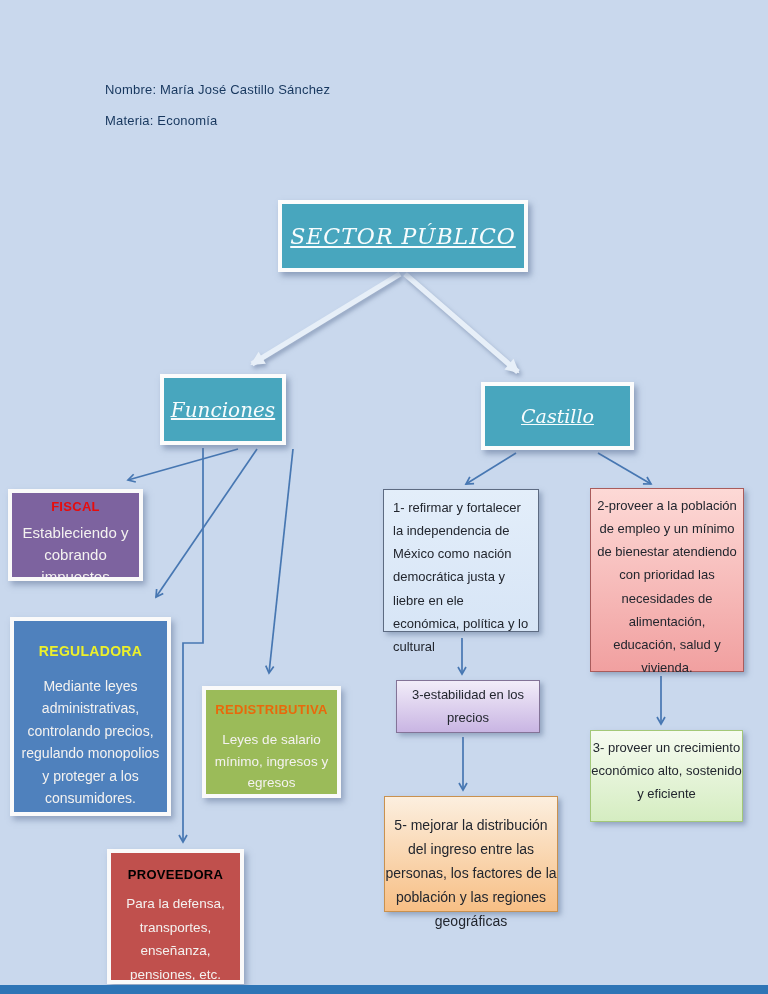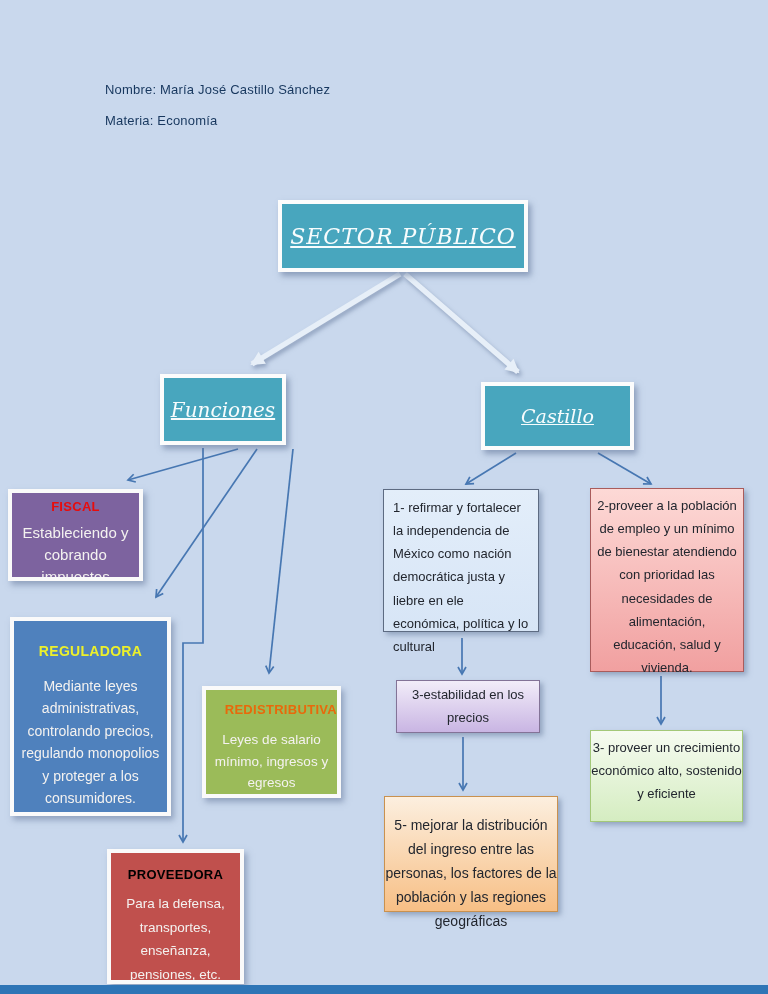--- a/index.html
+++ b/index.html
@@ -29,21 +29,21 @@
   }
   .fbox .box-title{font-size:13px;font-weight:bold;letter-spacing:.3px;}
   .fbox .box-body{line-height:1.6;}
   .fiscal{left:8px;top:489px;width:135px;height:92px;background:#7D639F;}
   .fiscal .box-title{margin-top:6px;color:#E80C0C;}
   .fiscal .box-body{margin-top:8px;font-size:15px;line-height:1.45;}
   .reguladora{left:10px;top:617px;width:161px;height:199px;background:#4F81BD;}
   .reguladora .box-title{margin-top:22px;color:#ECF02B;font-size:14px;}
   .reguladora .box-body{margin-top:16px;font-size:14px;padding:0 4px;}
   .redistributiva{left:202px;top:686px;width:139px;height:112px;background:#9BBB59;}
-  .redistributiva .box-title{margin-top:12px;color:#E8690B;text-align:right;}
+  .redistributiva .box-title{margin-top:12px;color:#E8690B;}
   .redistributiva .box-body{margin-top:12px;font-size:13.5px;padding:0 2px;}
   .proveedora{left:107px;top:849px;width:137px;height:135px;background:#C0504D;}
   .proveedora .box-title{margin-top:14px;color:#000000;}
   .proveedora .box-body{margin-top:10px;font-size:13.5px;line-height:1.75;}
   
   .obox{
     position:absolute;box-sizing:border-box;color:#22262E;font-size:13px;
     box-shadow:3px 3px 5px rgba(95,115,150,.5);
   }
   .obj1{left:383px;top:489px;width:156px;height:143px;

